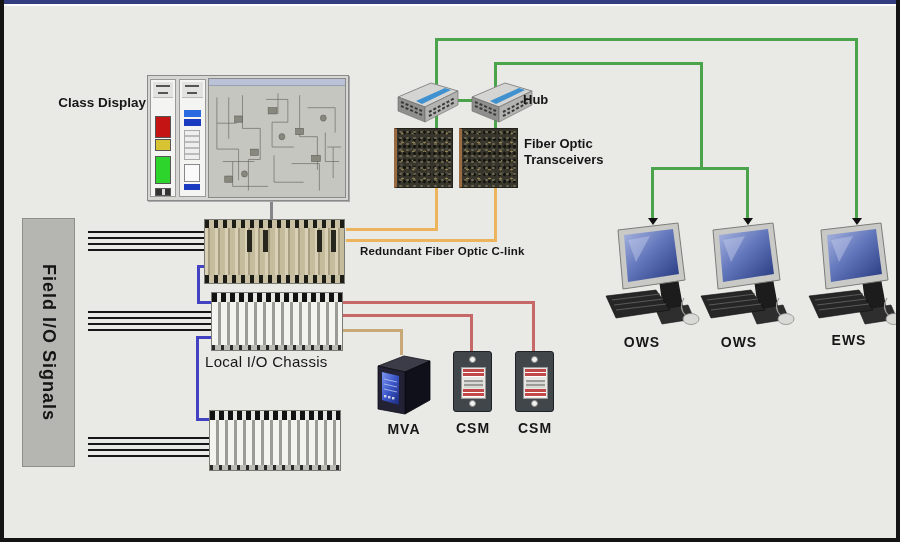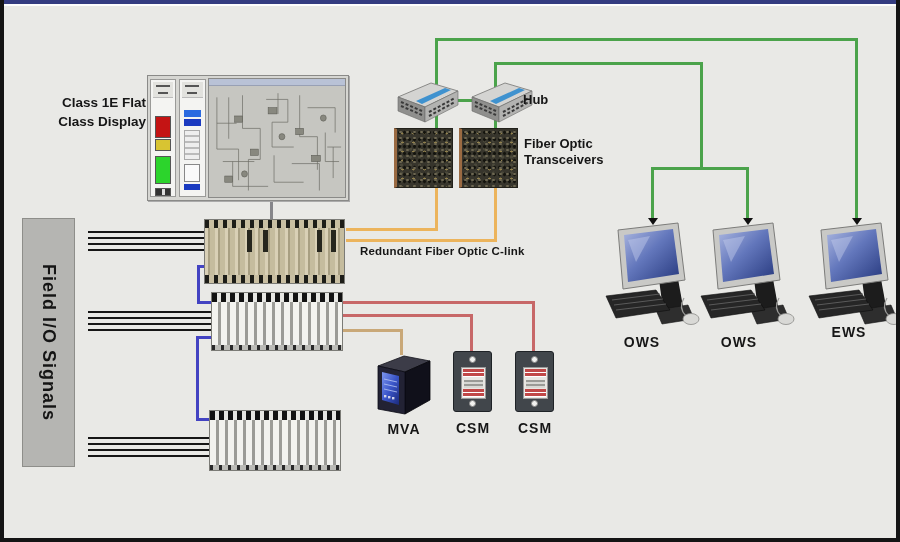--- a/index.html
+++ b/index.html
@@ -153,21 +153,20 @@
             <rect x="16" y="86" width="8" height="6"></rect>
           <circle cx="74" cy="48" r="3"></circle>
             <circle cx="36" cy="84" r="3"></circle>
             <circle cx="116" cy="30" r="3"></circle>
         </g>
       </svg>
     </div>
   </div>
 
   <div class="lbl" style="left:28px;top:93px;width:114px;text-align:right;font-size:13.5px;font-weight:bold;line-height:19px;">
-    <div>Class 1E Flat</div>
     <div>Class Display</div>
   </div>
 
   <div id="field-box">
     <span>Field I/O Signals</span>
   </div>
 
   <svg style="position:absolute;left:392px;top:80px;" width="64" height="44" viewBox="0 0 64 44">
     <polygon points="2,17 35,3 62,11 29,27" fill="#d4d4d2" stroke="#8a8a88" stroke-width="1"></polygon>
     <polygon points="20,21 49,8 55,10 26,24" fill="#3f92cf"></polygon>
@@ -209,20 +208,21 @@
     <div class="cardmark" style="left:42px;"></div>
     <div class="cardmark" style="left:58px;"></div>
     <div class="cardmark" style="left:112px;"></div>
     <div class="cardmark" style="left:126px;"></div>
   </div>
 
   <div id="local-chassis" class="chassis io-chassis">
     <div class="io-top"></div>
     <div class="io-bot"></div>
   </div>
+  <div class="lbl caption" style="left:201px;top:353px;">Local I/O Chassis</div>
 
   <div id="remote-chassis" class="chassis io-chassis">
     <div class="io-top"></div>
     <div class="io-bot"></div>
   </div>
 
   <svg style="position:absolute;left:368px;top:348px;" width="62" height="72" viewBox="0 0 62 72">
     <defs>
       <linearGradient id="mvascr" x1="0" y1="0" x2="1" y2="1">
         <stop offset="0" stop-color="#7d96ee"></stop>
@@ -332,15 +332,15 @@
     <path d="M26 20 L48 16 L34 42 Z" fill="#c3cdea" opacity="0.45"></path>
     <polygon points="4,76 54,70 68,90 14,98" fill="#262626" stroke="#0e0e0e" stroke-width="0.6"></polygon>
     <g stroke="#5a5a5a" stroke-width="1">
         <path d="M10 80 L58 74"></path>
         <path d="M12 85 L61 79"></path>
         <path d="M14 90 L64 84"></path>
       </g>
     <path d="M84 96 Q76 88 82 78" stroke="#9a9a98" stroke-width="1.2" fill="none"></path>
     <ellipse cx="89" cy="99" rx="8" ry="5.5" fill="#d9d9d6" stroke="#8a8a88" stroke-width="0.8"></ellipse>
   </svg>
-  <div class="lbl dev-label" style="left:815px;top:324px;width:60px;">EWS</div>
+  <div class="lbl dev-label" style="left:815px;top:332px;width:60px;">EWS</div>
 
 </div>
 
 </body></html>

